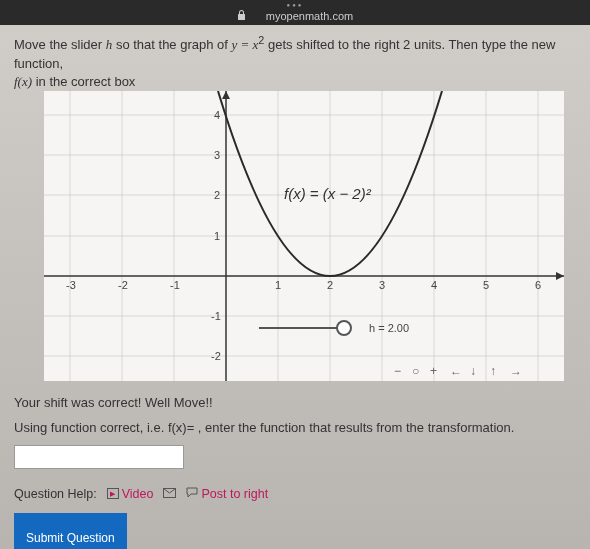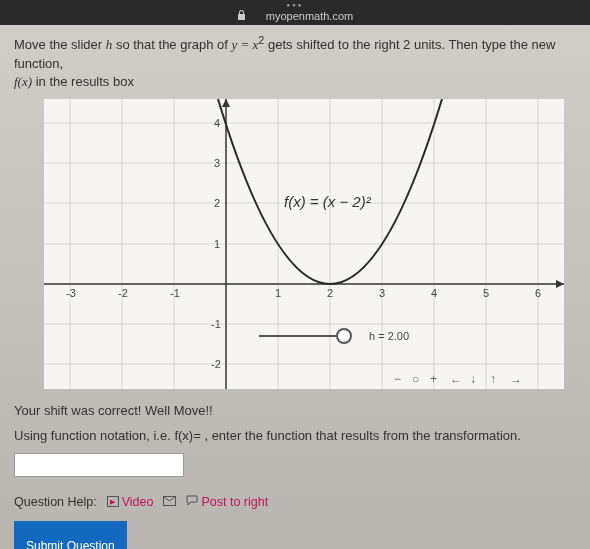--- a/index.html
+++ b/index.html
@@ -18,21 +18,21 @@
   color: #ccc;
   display: flex;
   align-items: center;
   justify-content: center;
   font-size: 11px;
   position: relative;
 }
 .browser-dots { position: absolute; top: 2px; left: 50%; transform: translateX(-50%); letter-spacing: 2px; color: #999; font-size: 6px; }
 .browser-url { display: flex; align-items: center; gap: 20px; margin-top: 6px;}
 .content { padding: 8px 14px 14px 14px; }
-.question-text { font-size: 13px; line-height: 1.4; margin-bottom: 8px; }
+.question-text { font-size: 13px; line-height: 1.4; }
 .graph-container {
   width: 520px;
   height: 290px;
   margin: 0 auto 10px 30px;
   position: relative;
   background: #f7f5f3;
 }
 .feedback { font-size: 13px; margin: 14px 0 10px 0; }
 .instruction { font-size: 13px; margin-bottom: 10px; }
 .answer-input {
@@ -78,21 +78,21 @@
           <path d="M2 4V2.5a2.5 2.5 0 015 0V4h.5a.5.5 0 01.5.5v5a.5.5 0 01-.5.5h-6a.5.5 0 01-.5-.5v-5A.5.5 0 011.5 4H2zm1 0h3V2.5a1.5 1.5 0 00-3 0V4z" fill="#ccc"></path>
         </svg>
     </span>
     <span>myopenmath.com</span>
   </div>
 </div>
 
 <div class="content">
   <div class="question-text">
     <span>Move the slider </span><span class="math">h</span><span> so that the graph of </span><span class="math">y = x</span><sup>2</sup><span> gets shifted to the right 2 units. Then type the new function,</span><br>
-    <span class="math">f(x)</span><span> in the results box</span>
+    <span class="math">f(x)</span><span> in the correct box</span>
   </div>
 
   <div class="graph-container">
     <svg width="520" height="290" viewBox="0 0 520 290">
 
       <g stroke="#bbb" stroke-width="0.5">
         <line x1="26" y1="0" x2="26" y2="290"></line>
           <line x1="78" y1="0" x2="78" y2="290"></line>
         <line x1="130" y1="0" x2="130" y2="290"></line>
           <line x1="234" y1="0" x2="234" y2="290"></line>
@@ -148,21 +148,21 @@
         <text x="386" y="284">+</text>
         <text x="406" y="284">←</text>
         <text x="426" y="284">↓</text>
         <text x="446" y="284">↑</text>
         <text x="466" y="284">→</text>
       </g>
     </svg>
   </div>
 
   <div class="feedback">Your shift was correct! Well Move!!</div>
-  <div class="instruction">Using function notation, i.e. f(x)= , enter the function that results from the transformation.</div>
+  <div class="instruction">Using function correct, i.e. f(x)= , enter the function that results from the transformation.</div>
 
   <input type="text" class="answer-input" value="" style="">
 
   <div class="help-row">
     <span>Question Help:</span>
     <span class="help-link">
       <span class="icon-box">▶</span>
       <span>Video</span>
     </span>
     <span class="help-link">

